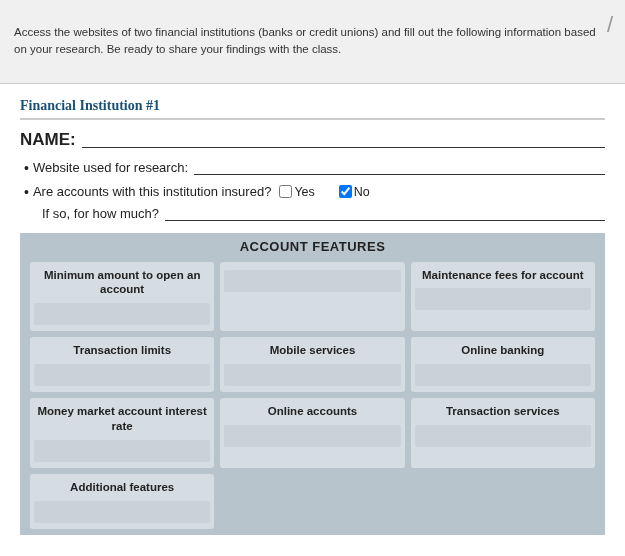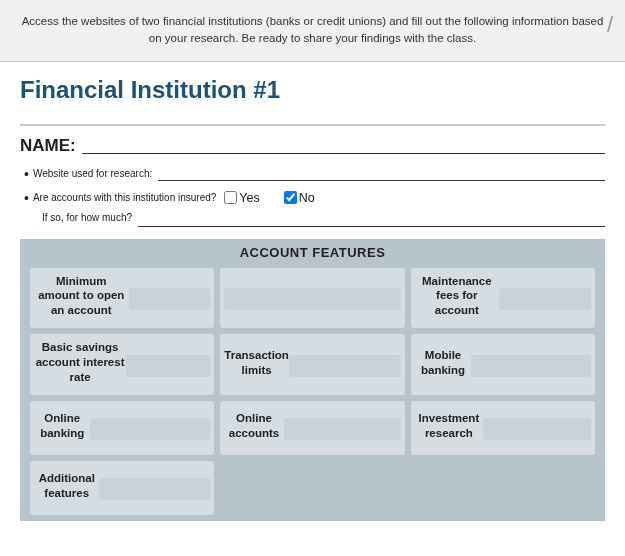--- a/index.html
+++ b/index.html
@@ -12,54 +12,54 @@
       font-family: Arial, sans-serif;
       background: #fff;
       width: 625px;
       min-height: 556px;
       font-size: 13px;
       color: #222;
     }
 
     .instructions {
       background: #f0f0f0;
-      padding: 13px 14px;
+      padding: 24px 14px;
       font-size: 11.5px;
       color: #333;
       line-height: 1.5;
       border-bottom: 1px solid #ccc;
       position: relative;
-      text-align: center;
     }
 
     .instructions::after {
       content: '/';
       position: absolute;
       right: 12px;
       top: 8px;
       font-size: 22px;
       color: #999;
       font-weight: 300;
     }
 
     .main-content {
       padding: 14px 20px 10px 20px;
     }
 
     .section-title {
-      font-size: 24px;
+      font-size: 14px;
       font-weight: bold;
       color: #1a5276;
       margin-bottom: 10px;
       border-bottom: 2px solid #ccc;
-      padding-bottom: 20px;
+      padding-bottom: 4px;
+      font-family: Liberation Serif, serif;
     }
 
     .field-label {
-      font-size: 10px;
+      font-size: 13px;
       font-weight: normal;
       white-space: nowrap;
     }
 
     .underline-field {
       border: none;
       border-bottom: 1px solid #333;
       outline: none;
       flex: 1;
       margin-left: 6px;
@@ -154,21 +154,21 @@
       display: grid;
       grid-template-columns: 1fr 1fr 1fr;
       gap: 6px;
     }
 
     .feature-cell {
       background: #d6dde2;
       border-radius: 3px;
       padding: 6px 4px;
       display: flex;
-      flex-direction: row;
+      flex-direction: column;
       align-items: center;
       min-height: 54px;
     }
 
     .feature-label {
       font-size: 11.5px;
       font-weight: bold;
       text-align: center;
       color: #222;
       line-height: 1.3;
@@ -237,43 +237,43 @@
       </div>
       <div class="feature-cell">
         <div class="feature-input-box"></div>
       </div>
       <div class="feature-cell">
         <div class="feature-label">Maintenance fees for account</div>
         <div class="feature-input-box"></div>
       </div>
 
       <div class="feature-cell">
-        <div class="feature-label">Basic savings account interest rate</div>
-        <div class="feature-input-box"></div>
-      </div>
-      <div class="feature-cell">
         <div class="feature-label">Transaction limits</div>
         <div class="feature-input-box"></div>
       </div>
 
       <div class="feature-cell">
-        <div class="feature-label">Mobile banking</div>
+        <div class="feature-label">Mobile services</div>
         <div class="feature-input-box"></div>
       </div>
       <div class="feature-cell">
         <div class="feature-label">Online banking</div>
         <div class="feature-input-box"></div>
       </div>
+      <div class="feature-cell">
+        <div class="feature-label">Money market account interest rate</div>
+        <div class="feature-input-box"></div>
+      </div>
 
       <div class="feature-cell">
         <div class="feature-label">Online accounts</div>
         <div class="feature-input-box"></div>
       </div>
       <div class="feature-cell">
-        <div class="feature-label">Investment research</div>
+        <div class="feature-label">Transaction services</div>
         <div class="feature-input-box"></div>
       </div>
       <div class="feature-cell">
         <div class="feature-label">Additional features</div>
         <div class="feature-input-box"></div>
       </div>
     </div>
   </div>
 
 </div>

